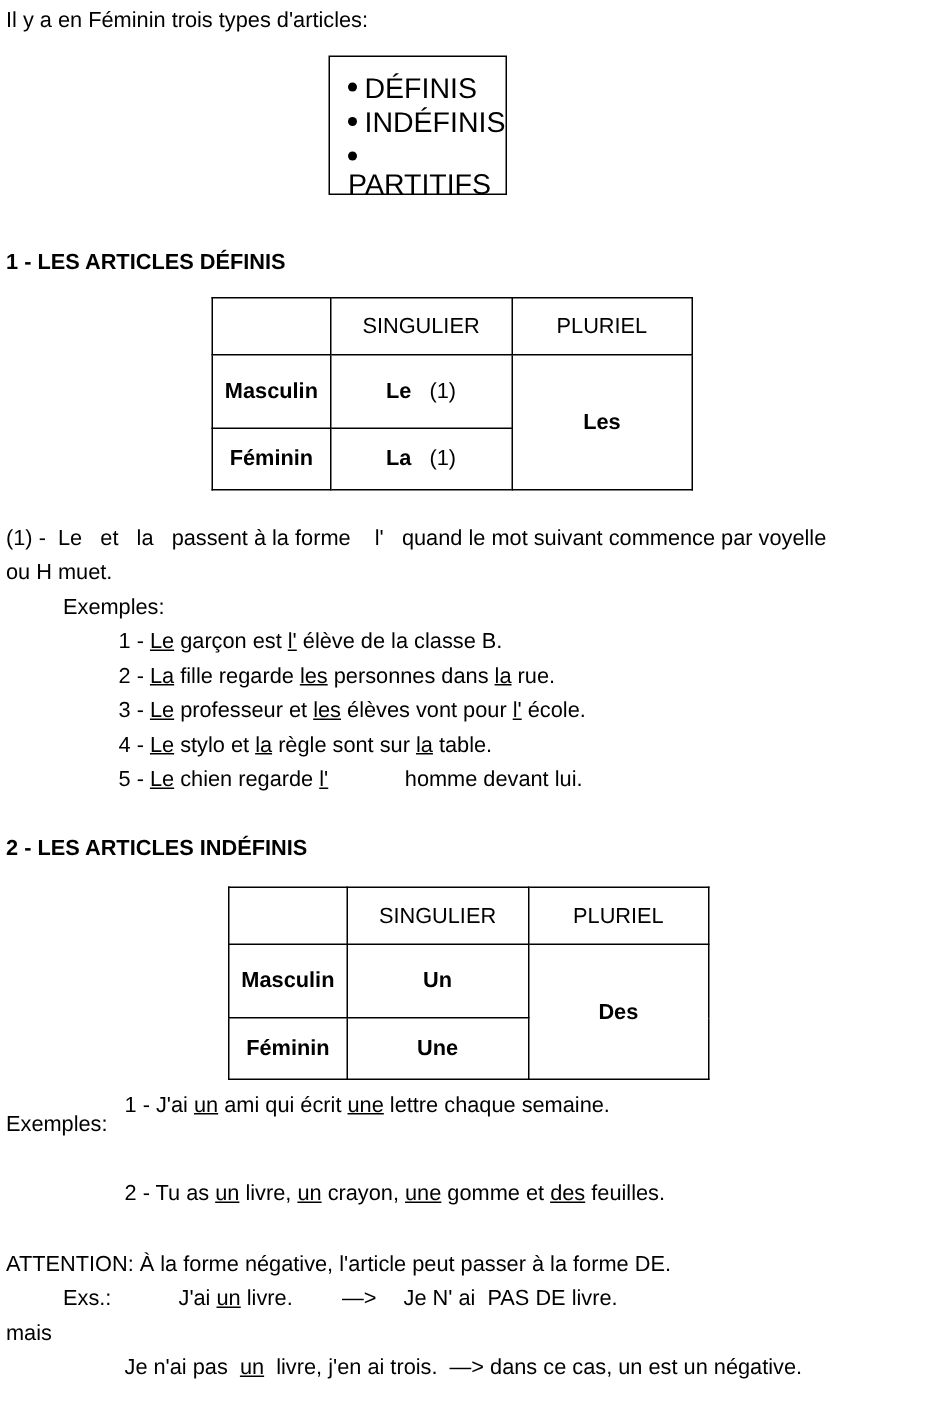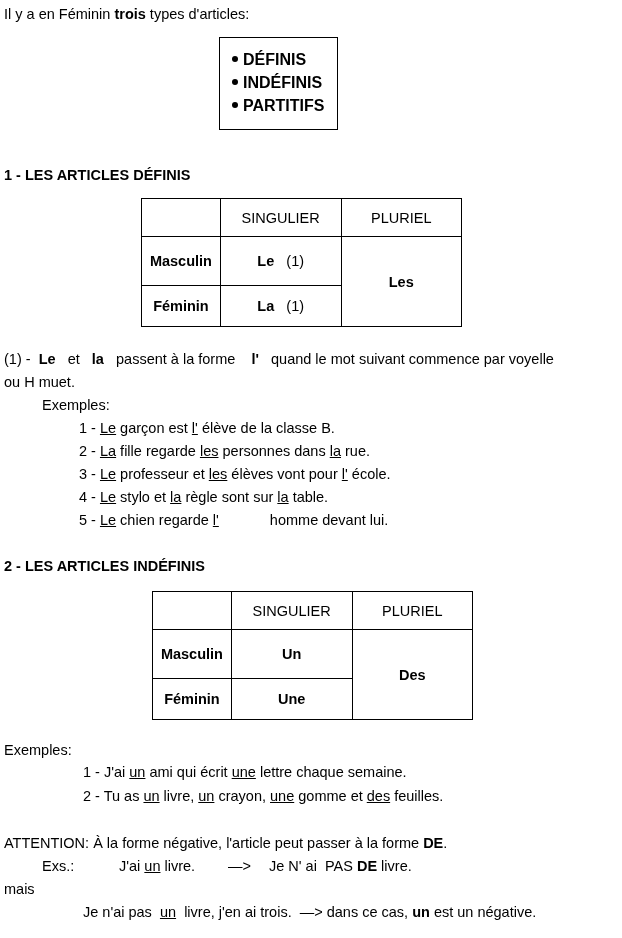--- a/index.html
+++ b/index.html
@@ -1,28 +1,28 @@
 <!DOCTYPE html>
 <html><head>
 <meta charset="utf-8">
 <style>
   html, body { margin: 0; padding: 0; background: #ffffff; }
   body {
     width: 622px; height: 938px; position: relative; overflow: hidden;
     font-family: "Liberation Sans", sans-serif; font-size: 14.5px; color: #000;
   }
   .abs { position: absolute; white-space: nowrap; line-height: 18px; }
-  .b { font-weight: bold; }
+  .b { font-weight: normal; }
   .u { text-decoration: underline; }
   .heading { font-weight: bold; font-size: 14.5px; }
   .typebox {
     position: absolute; left: 219px; top: 37px; width: 119px; height: 93px;
     border: 1px solid #000; box-sizing: border-box;
   }
-  .typebox .item { position: absolute; left: 12px; font-weight: bold; font-size: 16px; line-height: 18px; }
+  .typebox .item { position: absolute; left: 12px; font-weight: normal; font-size: 19px; line-height: 18px; }
   .typebox .dot { display: inline-block; width: 6px; height: 6px; background: #000; border-radius: 50%; margin-right: 5px; vertical-align: middle; position: relative; top: -2px; }
   table.art {
     position: absolute; border-collapse: collapse; font-size: 14.5px;
   }
   table.art td {
     border: 1px solid #000; text-align: center; vertical-align: middle; padding: 0;
   }
   table.art td.hdr { font-weight: normal; }
   .lbl { font-weight: bold; }
   .val { font-weight: bold; }
@@ -92,21 +92,21 @@
   </tr>
   <tr style="height:41px;">
     <td class="lbl">Féminin</td>
     <td class="val">Une</td>
   </tr>
 </tbody>
   </table>
 
 <div class="abs" style="left:4px; top:741px;">Exemples:</div>
 <div id="ex2">
-    <div class="abs" style="left: 83px; top: 763px;"><span style="white-space: pre;">1 - J'ai </span><span class="u" style="white-space: pre;">un</span><span style="white-space: pre;"> ami qui écrit </span><span class="u" style="white-space: pre;">une</span><span style="white-space: pre;"> lettre chaque semaine.</span></div>
+    <div class="abs" style="left: 83px; top: 728px;"><span style="white-space: pre;">1 - J'ai </span><span class="u" style="white-space: pre;">un</span><span style="white-space: pre;"> ami qui écrit </span><span class="u" style="white-space: pre;">une</span><span style="white-space: pre;"> lettre chaque semaine.</span></div>
     <div class="abs" style="left: 83px; top: 787px;"><span style="white-space: pre;">2 - Tu as </span><span class="u" style="white-space: pre;">un</span><span style="white-space: pre;"> livre, </span><span class="u" style="white-space: pre;">un</span><span style="white-space: pre;"> crayon, </span><span class="u" style="white-space: pre;">une</span><span style="white-space: pre;"> gomme et </span><span class="u" style="white-space: pre;">des</span><span style="white-space: pre;"> feuilles.</span></div>
   </div>
 
 <div class="abs" style="left:4px; top:834px;">
   <span>ATTENTION: À la forme négative, l'article peut passer à la forme </span><span class="b">DE</span><span>.</span>
 </div>
 <div class="abs" style="left:42px; top:857px;">Exs.:</div>
 <div class="abs" style="left:119px; top:857px;">
   <span>J'ai </span><span class="u">un</span><span> livre.</span>
 </div>

